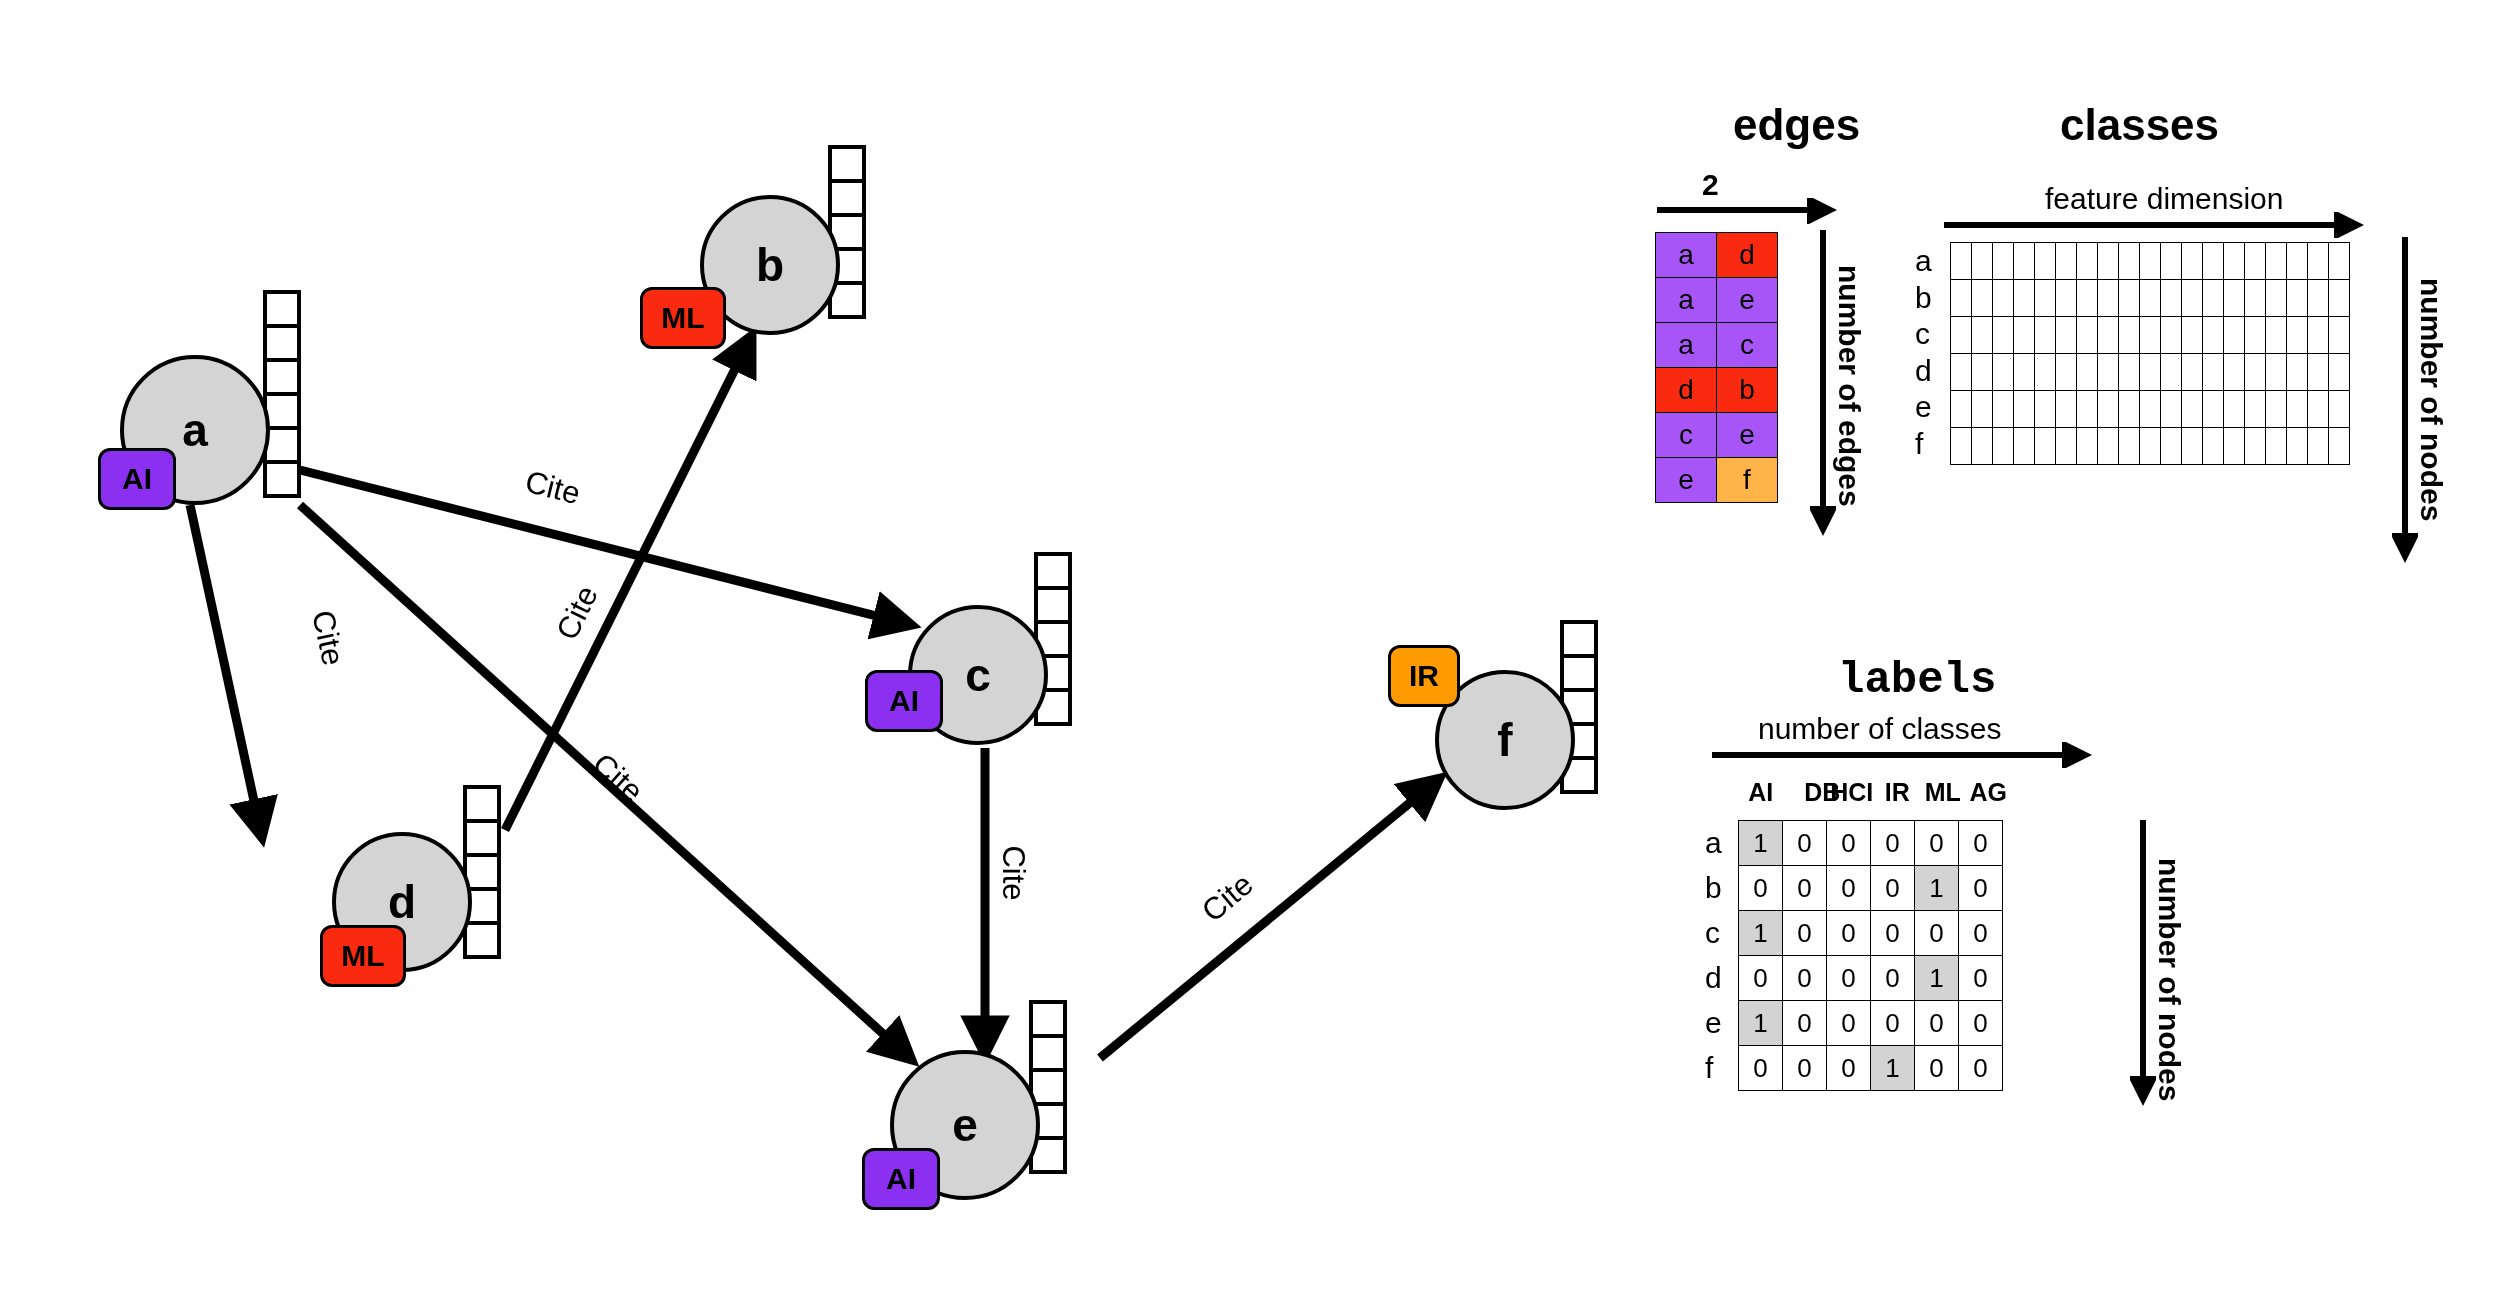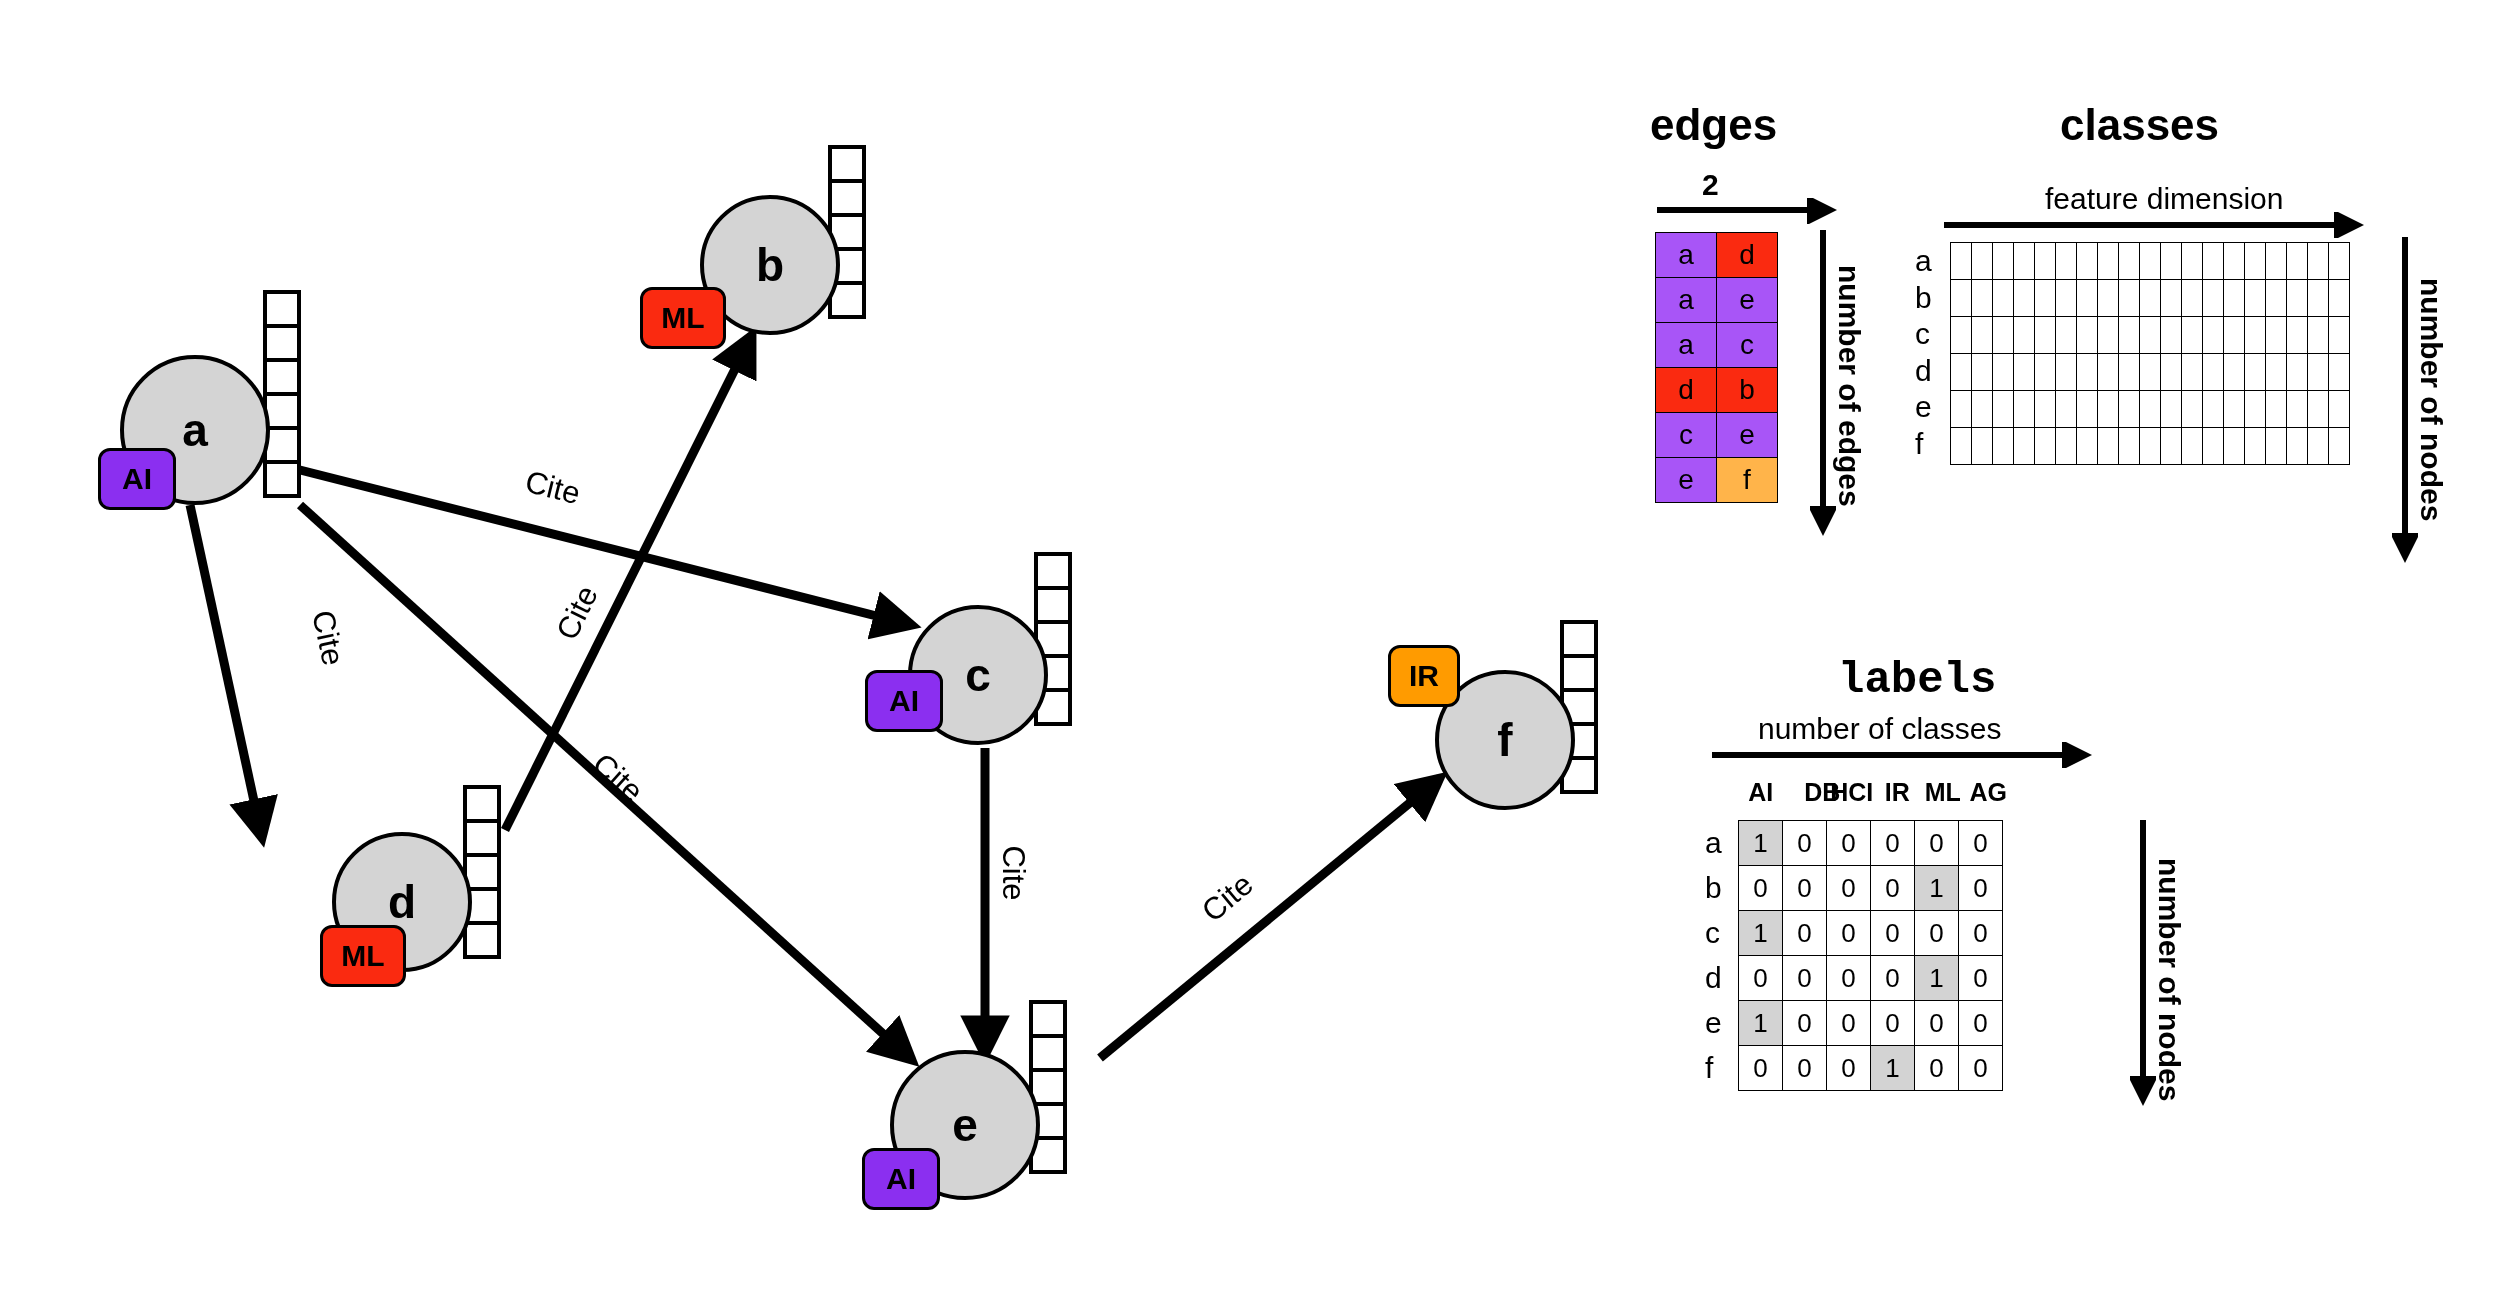--- a/index.html
+++ b/index.html
@@ -229,21 +229,21 @@
     <div class="edge-label" style="left:525px;top:470px;transform:rotate(14deg);">Cite</div>
 
     <div class="edge-label" style="left:550px;top:595px;transform:rotate(-64deg);">Cite</div>
 
     <div class="edge-label" style="left:985px;top:855px;transform:rotate(90deg);">Cite</div>
 
     <div class="edge-label" style="left:1200px;top:880px;transform:rotate(-40deg);">Cite</div>
   </div>
 
   <div>
-    <div class="panel-title" style="left:1650px;top:100px;text-align:right;">edges</div>
+    <div class="panel-title" style="left:1733px;top:100px;text-align:right;">edges</div>
 
     <div class="axis-caption bold-cap" style="left:1702px;top:168px;">2</div>
 
     <svg class="abs" style="left:1655px;top:198px;width:190px;height:26px;" viewBox="0 0 190 26">
       <defs>
           <marker id="ar2" viewBox="0 0 10 10" refX="8" refY="5" markerWidth="5" markerHeight="5" orient="auto-start-reverse">
         <path d="M 0 0 L 10 5 L 0 10 z" fill="#000"></path>
           </marker>
         </defs>
       <line x1="2" y1="12" x2="176" y2="12" stroke="#000" stroke-width="6" marker-end="url(#ar2)"></line>

